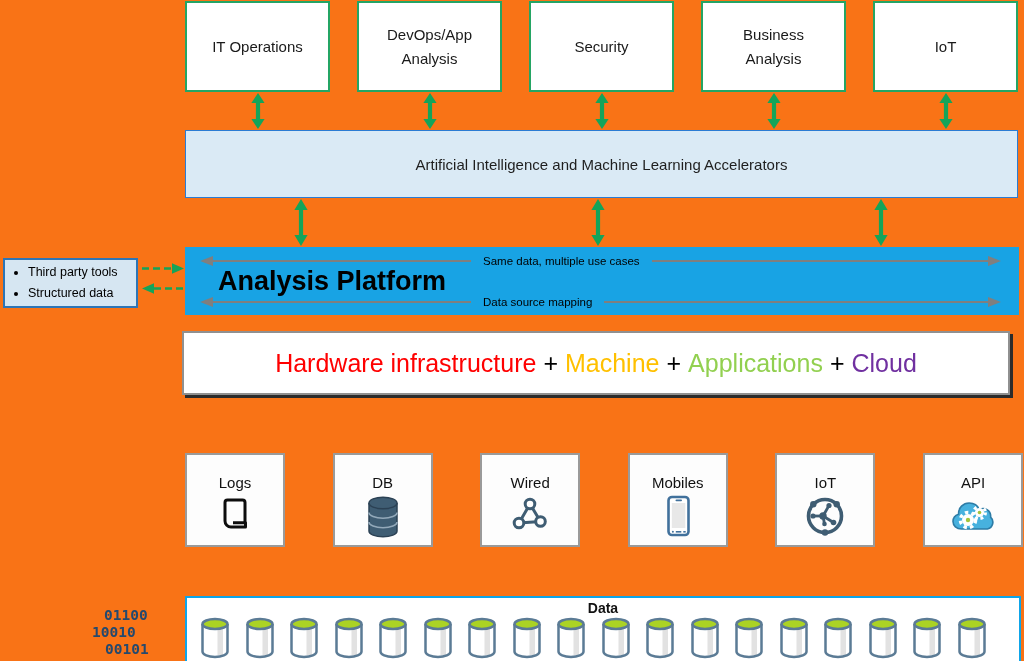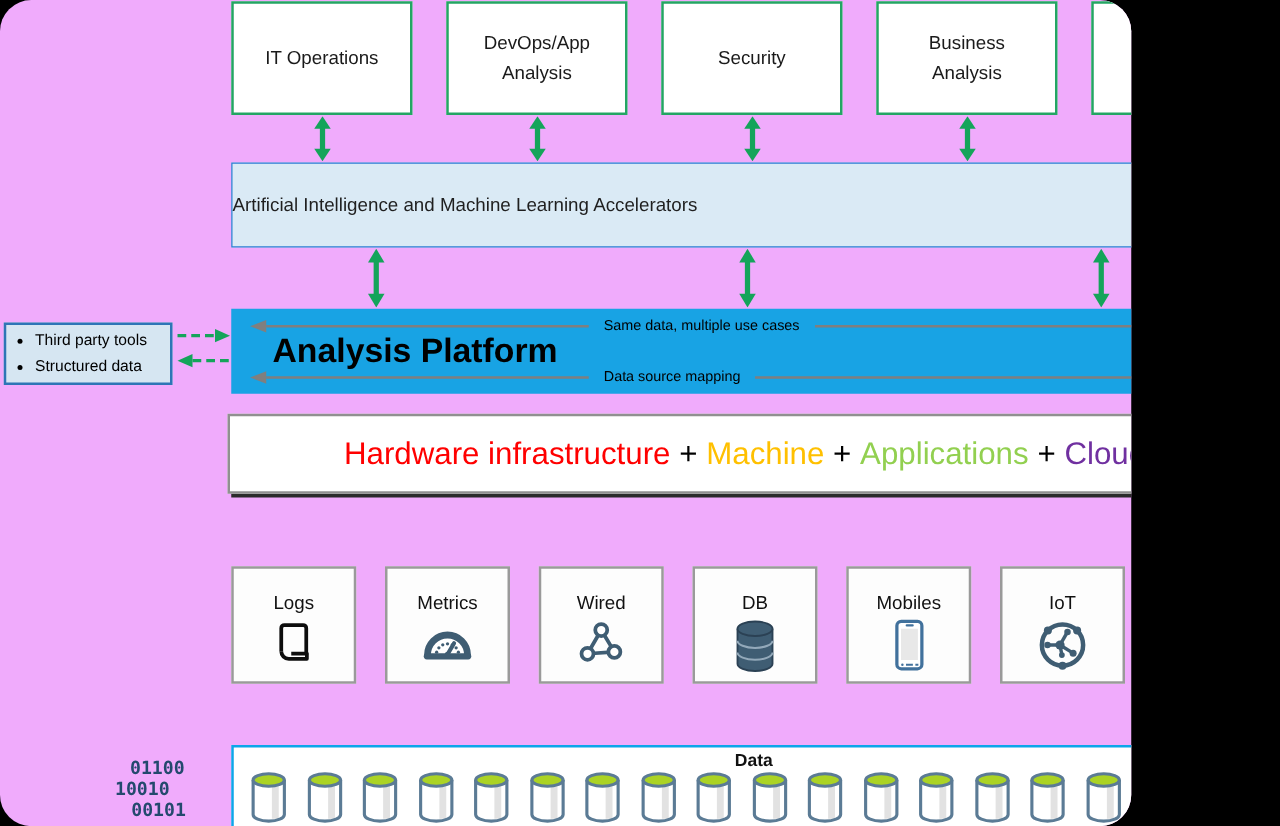--- a/index.html
+++ b/index.html
@@ -1,37 +1,37 @@
 <!DOCTYPE html>
 <html><head>
 <meta charset="utf-8">
 <style>
   html,body{margin:0;padding:0;background:#000;}
-  .canvas{position:relative;width:905px;height:661px;background:#f0abfc;
-          font-family:"Liberation Sans",sans-serif;overflow:hidden;border-radius:25px;}
+  .canvas{position:relative;width:1024px;height:661px;background:#f97316;
+          font-family:"Liberation Sans",sans-serif;overflow:hidden;}
 
   
   .top-row{position:absolute;left:185px;top:1px;width:833px;height:91px;
            display:flex;justify-content:space-between;}
   .top-box{width:145px;height:100%;background:#fff;border:2px solid #24a564;
            box-sizing:border-box;display:flex;align-items:center;justify-content:center;
            text-align:center;font-size:15px;color:#1a1a1a;line-height:1.55;padding:0 12px;}
 
   
   .arrow-row-1{position:absolute;left:185px;top:92px;width:833px;height:38px;
                display:flex;justify-content:space-between;}
   .arrow-cell{width:145px;display:flex;justify-content:center;align-items:center;}
   .ga{fill:#14a45a;}
   .arrow2{position:absolute;top:199px;}
   .a2-1{left:294px}.a2-2{left:591px}.a2-3{left:874px}
 
   
   .ai-bar{position:absolute;left:185px;top:130px;width:833px;height:68px;
           background:#daeaf5;border:1.5px solid #2b7cd3;box-sizing:border-box;
-          display:flex;align-items:center;justify-content:flex-start;
+          display:flex;align-items:center;justify-content:center;
           font-size:15px;color:#1f1f1f;}
 
   
   .ap-box{position:absolute;left:185px;top:247px;width:834px;height:68px;background:#18a3e4;}
   .ap-title{position:absolute;left:33px;top:50%;transform:translateY(-50%);
             font-size:27px;font-weight:bold;color:#000;white-space:nowrap;}
   .ap-row{position:absolute;left:15px;right:18px;height:14px;display:flex;align-items:center;}
   .ap-row-top{top:7px}.ap-row-bottom{bottom:6px}
   .ap-arrow-label{font-size:11.5px;color:#000;padding:0 12px;white-space:nowrap;}
   .gline{height:2px;background:#7f7f7f;position:relative;}
@@ -205,54 +205,38 @@
   <div class="sources-row">
 
     <div class="source-box">
       <span class="source-label">Logs</span>
       <svg class="source-icon" width="46" height="46" viewBox="0 0 46 46">
         <path fill="none" stroke="#0d0d0d" stroke-width="3" stroke-linejoin="round" d="M13 28 V9.5 A2.5 2.5 0 0 1 15.5 7 h15 A2.5 2.5 0 0 1 33 9.5 V31"></path>
         <path fill="none" stroke="#0d0d0d" stroke-width="3" stroke-linejoin="round" d="M13 28 a6 6 0 0 0 6 6 h14.5 v-4.2 H21"></path>
       </svg>
     </div>
 
-    <div class="source-box">
-      <span class="source-label">Metrics</span>
-      <svg class="source-icon" width="48" height="44" viewBox="0 0 48 44">
-        <path d="M8 31 A16 16 0 0 1 40 31" fill="#ffffff" stroke="#3f5d73" stroke-width="5.5"></path>
-        <rect x="5" y="29.5" width="38" height="5" rx="2.5" fill="#3f5d73"></rect>
-        <circle cx="15.3" cy="28.7" r="1.3" fill="#3f5d73"></circle>
-          <circle cx="17.1" cy="25.2" r="1.3" fill="#3f5d73"></circle>
-        <circle cx="20.2" cy="22.8" r="1.3" fill="#3f5d73"></circle>
-          <circle cx="24" cy="22" r="1.3" fill="#3f5d73"></circle>
-        <circle cx="27.8" cy="22.8" r="1.3" fill="#3f5d73"></circle>
-          <circle cx="30.9" cy="25.2" r="1.3" fill="#3f5d73"></circle>
-        <circle cx="32.7" cy="28.7" r="1.3" fill="#3f5d73"></circle>
-        <line x1="24" y1="30.5" x2="29.3" y2="21.5" stroke="#3f5d73" stroke-width="3.2" stroke-linecap="round"></line>
-        <circle cx="24" cy="30.5" r="2.2" fill="#3f5d73"></circle>
+
+    <div class="source-box">
+      <span class="source-label">DB</span>
+      <svg class="source-icon" width="48" height="50" viewBox="0 0 48 50">
+        <path d="M10 10 V38 c0 3.2 6.3 5.8 14 5.8 s14 -2.6 14 -5.8 V10" fill="#3f5d73" stroke="#2b4154" stroke-width="1.5"></path>
+        <ellipse cx="24" cy="10" rx="14" ry="5.8" fill="#3f5d73" stroke="#2b4154" stroke-width="1.5"></ellipse>
+        <path d="M10 19.5 c0 3.2 6.3 5.8 14 5.8 s14 -2.6 14 -5.8" fill="none" stroke="#93a9ba" stroke-width="1.6"></path>
+        <path d="M10 29 c0 3.2 6.3 5.8 14 5.8 s14 -2.6 14 -5.8" fill="none" stroke="#93a9ba" stroke-width="1.6"></path>
       </svg>
     </div>
 
     <div class="source-box">
       <span class="source-label">Wired</span>
       <svg class="source-icon" width="46" height="44" viewBox="0 0 46 44">
         <path d="M23 11 L12 30 L33.5 28.5 Z" fill="none" stroke="#3f5d73" stroke-width="3" stroke-linejoin="round"></path>
         <circle cx="23" cy="11" r="4.8" fill="#fff" stroke="#3f5d73" stroke-width="3"></circle>
         <circle cx="12" cy="30" r="4.8" fill="#fff" stroke="#3f5d73" stroke-width="3"></circle>
         <circle cx="33.5" cy="28.5" r="4.8" fill="#fff" stroke="#3f5d73" stroke-width="3"></circle>
-      </svg>
-    </div>
-
-    <div class="source-box">
-      <span class="source-label">DB</span>
-      <svg class="source-icon" width="48" height="50" viewBox="0 0 48 50">
-        <path d="M10 10 V38 c0 3.2 6.3 5.8 14 5.8 s14 -2.6 14 -5.8 V10" fill="#3f5d73" stroke="#2b4154" stroke-width="1.5"></path>
-        <ellipse cx="24" cy="10" rx="14" ry="5.8" fill="#3f5d73" stroke="#2b4154" stroke-width="1.5"></ellipse>
-        <path d="M10 19.5 c0 3.2 6.3 5.8 14 5.8 s14 -2.6 14 -5.8" fill="none" stroke="#93a9ba" stroke-width="1.6"></path>
-        <path d="M10 29 c0 3.2 6.3 5.8 14 5.8 s14 -2.6 14 -5.8" fill="none" stroke="#93a9ba" stroke-width="1.6"></path>
       </svg>
     </div>
 
     <div class="source-box">
       <span class="source-label">Mobiles</span>
       <svg class="source-icon" width="46" height="48" viewBox="0 0 46 48">
         <rect x="13.5" y="4" width="20" height="38" rx="3.5" fill="#fff" stroke="#41719c" stroke-width="2.6"></rect>
         <rect x="16.8" y="10" width="13.5" height="25" fill="#e8e8e8"></rect>
         <rect x="20.5" y="6.4" width="6.5" height="1.8" rx="0.9" fill="#41719c"></rect>
         <circle cx="17.9" cy="38.7" r="1" fill="#41719c"></circle>

